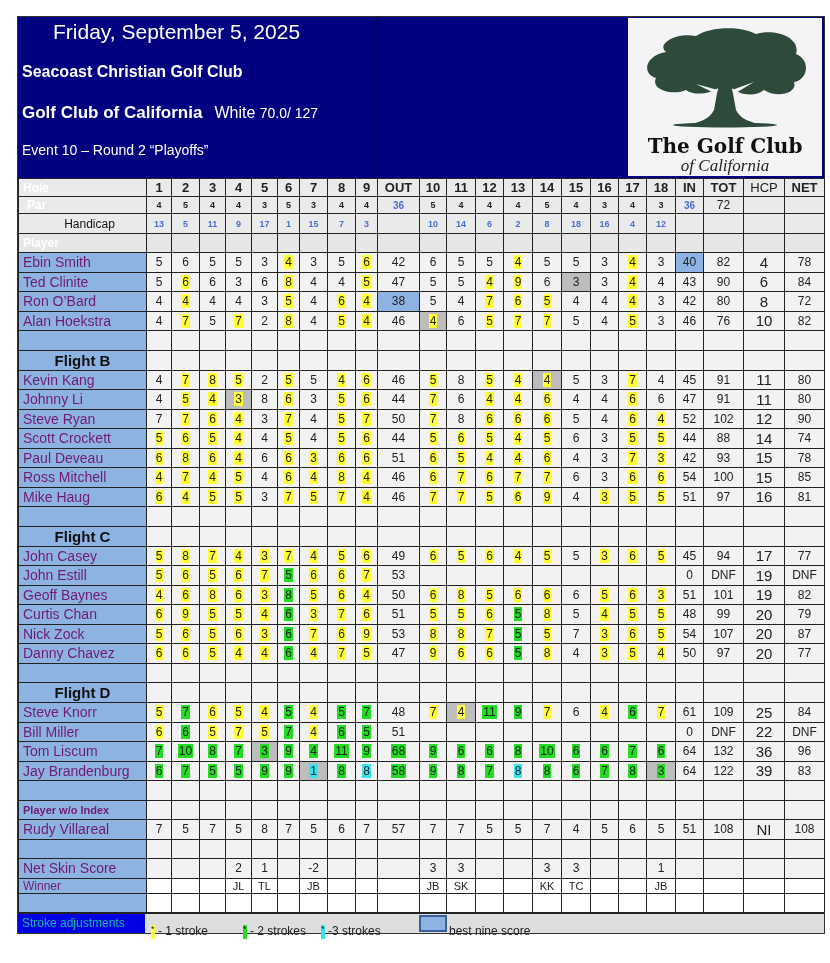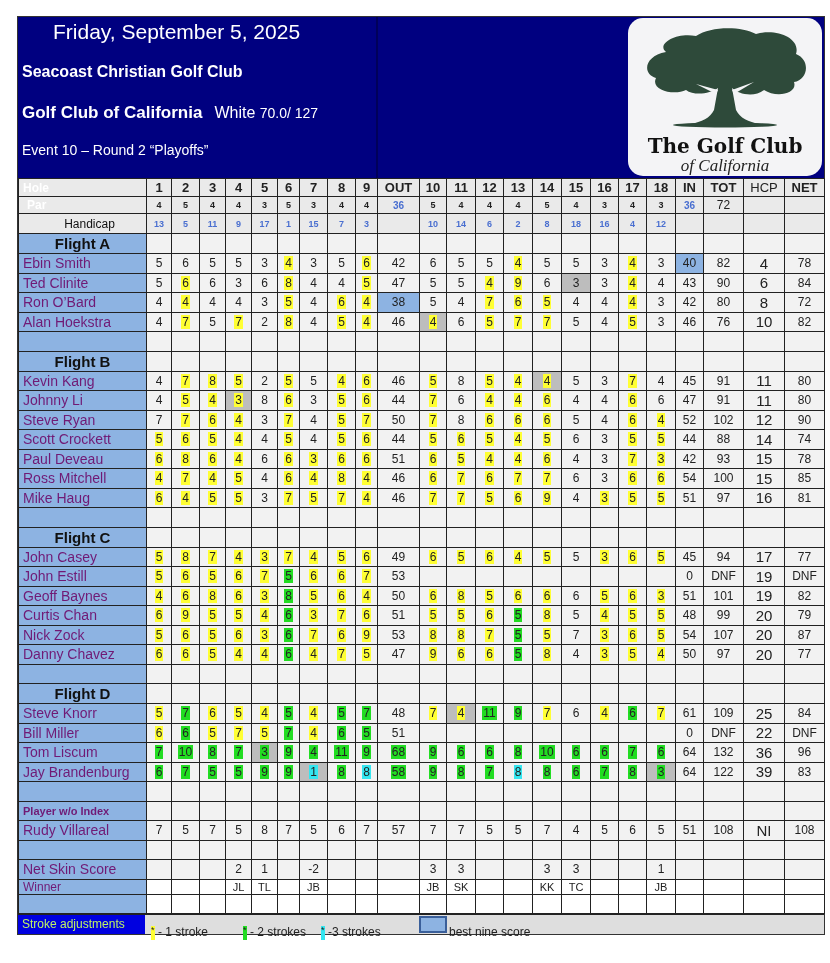--- a/index.html
+++ b/index.html
@@ -7,21 +7,21 @@
   .sheet{position:absolute;left:17px;top:16px;width:806px;border:1px solid #333;}
   .header{position:relative;height:161px;background:#000080;color:#fff;}
   .header .divider{position:absolute;left:358px;top:0;width:2px;height:161px;background:#00005a;}
   .h-date{position:absolute;left:4px;top:3px;font-weight:normal;font-size:21px;margin-left:31px;}
   .h-club{position:absolute;left:4px;top:46px;font-weight:bold;font-size:16px;}
   .h-course{position:absolute;left:4px;top:86px;font-size:16px;}
   .h-course b{font-weight:bold;font-size:17px;}
   .h-course .tee{margin-left:12px;font-size:16px;}
   .h-course .rating{font-size:14px;}
   .h-event{position:absolute;left:4px;top:125px;font-size:14px;}
-  .logo{position:absolute;left:610px;top:1px;width:194px;height:158px;background:#f4f4f6;border-radius:15px;}
+  .logo{position:absolute;left:610px;top:1px;width:194px;height:158px;background:#f4f4f6;}
   .logo svg{position:absolute;left:8px;top:6px;}
   .logo .l1{position:absolute;left:0;width:194px;top:116px;text-align:center;font-family:"DejaVu Serif",serif;font-weight:bold;font-size:20px;color:#111;}
   .logo .l2{position:absolute;left:0;width:194px;top:138px;text-align:center;font-family:"Liberation Serif",serif;font-style:italic;font-size:17px;color:#222;}
   table{border-collapse:collapse;table-layout:fixed;width:806px;}
   td{border:1px solid #222;padding:0;text-align:center;font-size:12px;color:#222;background:#f2f2f2;white-space:nowrap;overflow:hidden;}
   td.lbl{background:#8db3e2;text-align:left;padding-left:4px;font-size:14px;color:#701a75;}
   tr.hole td{height:17px;font-weight:bold;font-size:13px;background:#eaeaea;}
   tr.hole td.lbl{color:#fff;font-size:12px;}
   tr.par td{height:16px;font-weight:bold;font-size:9px;background:#eaeaea;}
   tr.par td.lbl{color:#fff;font-size:12px;padding-left:8px;}
@@ -40,21 +40,21 @@
   tr.win td.lbl{font-size:12px;background:#8db3e2;}
   tr.spacer td{background:#fff;}
   tr.spacer td.lbl{background:#8db3e2;}
   .hl{padding:0 1px;}
   .y{background:#ffff33;}
   .g{background:#22dd22;}
   .c{background:#33e6f0;}
   td.gray{background:#bdbdbd;}
   td.best{background:#8db3e2;}
   .legend{height:19px;background:#dedede;border-top:1px solid #222;position:relative;font-size:12px;color:#222;}
-  .legend .ltitle{position:absolute;left:0;top:0;width:127px;height:19px;background:#0000e0;color:#bef264;font-size:12px;line-height:19px;padding-left:4px;box-sizing:border-box;}
+  .legend .ltitle{position:absolute;left:0;top:0;width:127px;height:19px;background:#0000e0;color:#14b8a6;font-size:12px;line-height:19px;padding-left:4px;box-sizing:border-box;}
   .legend .item{position:absolute;top:10px;line-height:15px;}
   .legend .sw{display:inline-block;width:4px;height:14px;vertical-align:middle;margin-right:3px;font-size:9px;line-height:8px;}
   .legend .box{position:absolute;top:1px;width:24px;height:13px;background:#8db3e2;border:2px solid #3a5f9a;}
 </style>
 </head>
 <body>
 
 <div class="sheet">
   <div class="header">
     <div class="h-date">Friday, September 5, 2025</div>
@@ -179,22 +179,22 @@
           <td>8</td>
           <td>18</td>
           <td>16</td>
           <td>4</td>
           <td>12</td>
           <td></td>
           <td></td>
           <td></td>
           <td></td>
         </tr>
-        <tr class="flight">
-          <td class="lbl">Flight A</td>
+        <tr class="plr">
+          <td class="lbl">Player</td>
           <td></td>
           <td></td>
           <td></td>
           <td></td>
           <td></td>
           <td></td>
           <td></td>
           <td></td>
           <td></td>
           <td></td>

